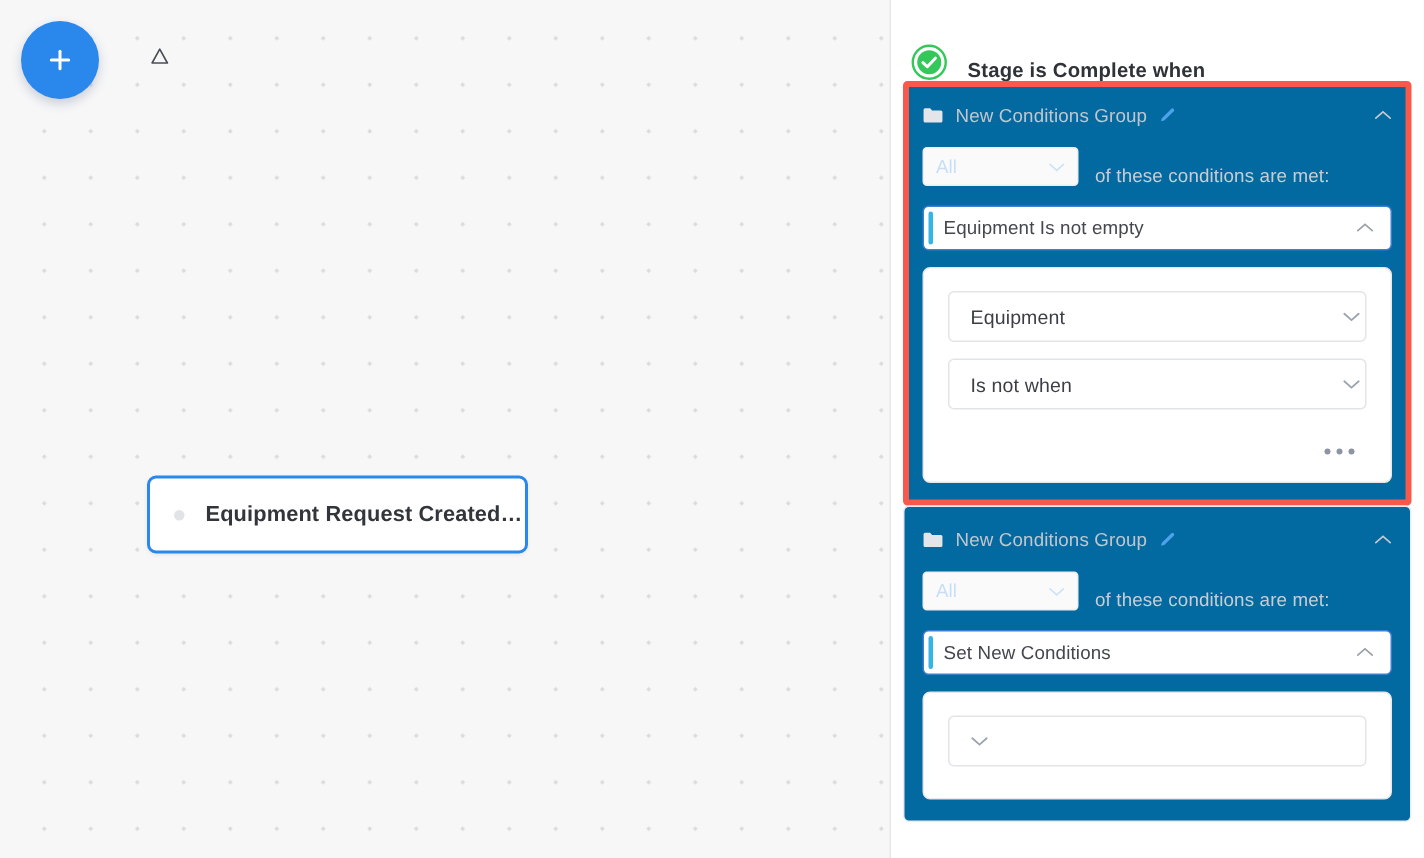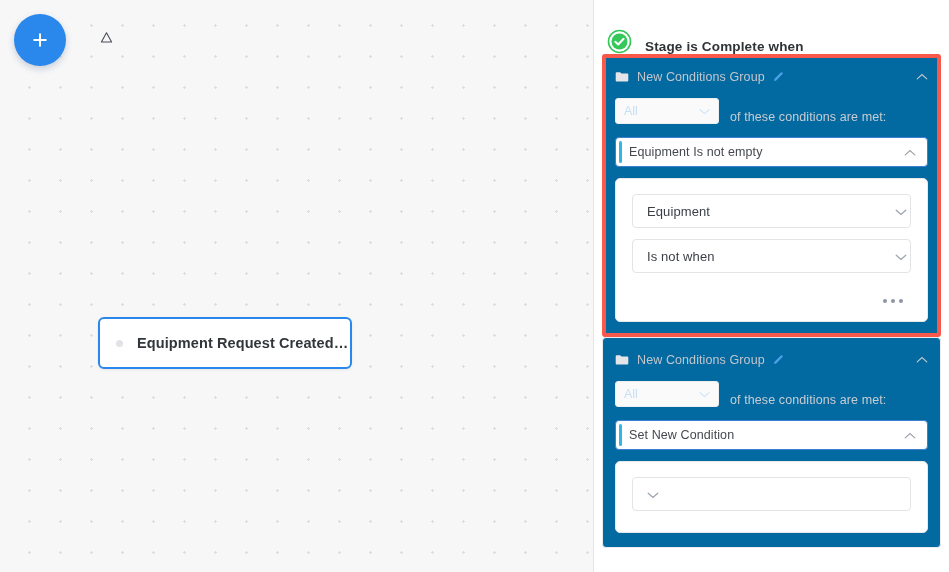--- a/index.html
+++ b/index.html
@@ -309,21 +309,21 @@
           <span class="ms-chev">
             <svg width="11" height="7" viewBox="0 0 11 7">
               <path d="M1 1.6 L5.5 5.6 L10 1.6" fill="none" stroke="#cde3f6" stroke-width="1.1" stroke-linecap="round"></path>
             </svg>
           </span>
         </div>
         <span class="cond-text">of these conditions are met:</span>
       </div>
 
       <div class="condition-field">
-        <span class="cf-label">Set New Condition</span>
+        <span class="cf-label">Set New Conditions</span>
         <span>
           <svg width="12" height="8" viewBox="0 0 12 8">
             <path d="M1.2 5.8 L6 1.6 L10.8 5.8" fill="none" stroke="#9aa0a8" stroke-width="1.1" stroke-linecap="round"></path>
           </svg>
         </span>
       </div>
 
       <div class="editor-card">
         <div class="drop-select placeholder">
           <span>

